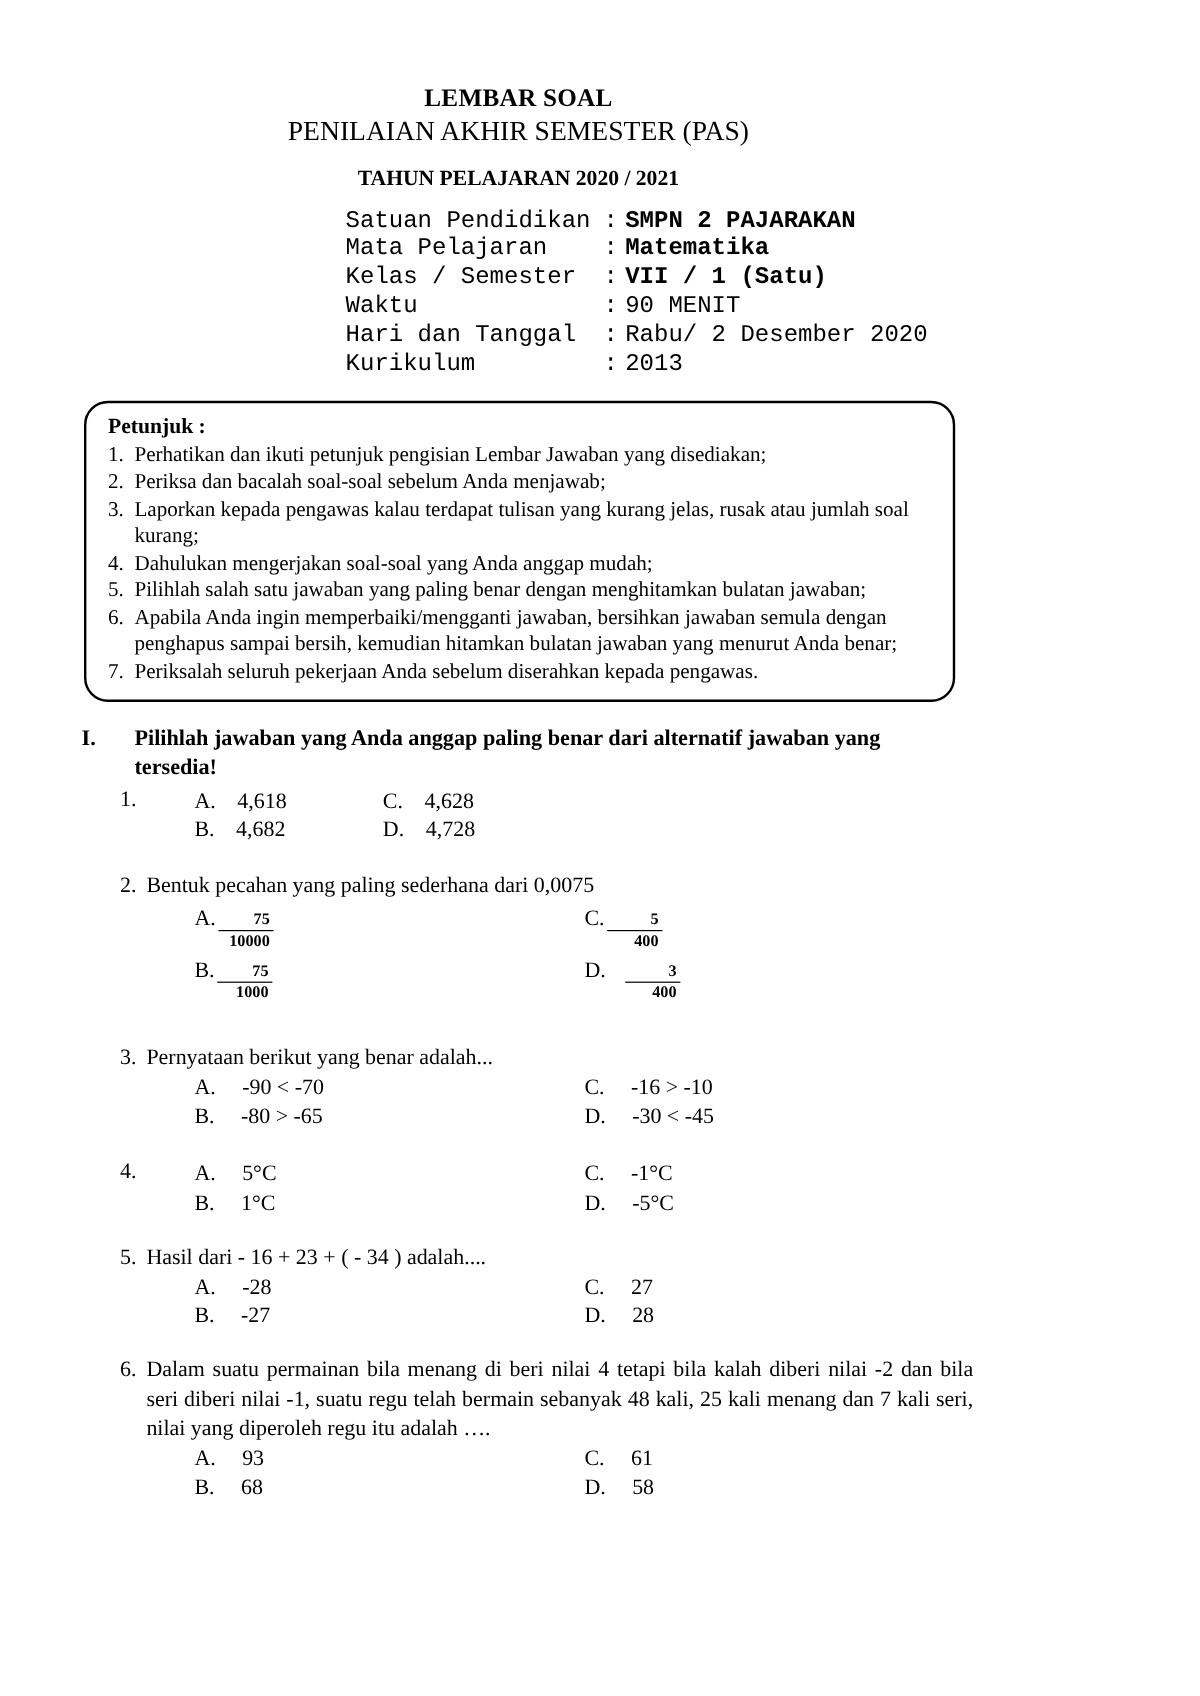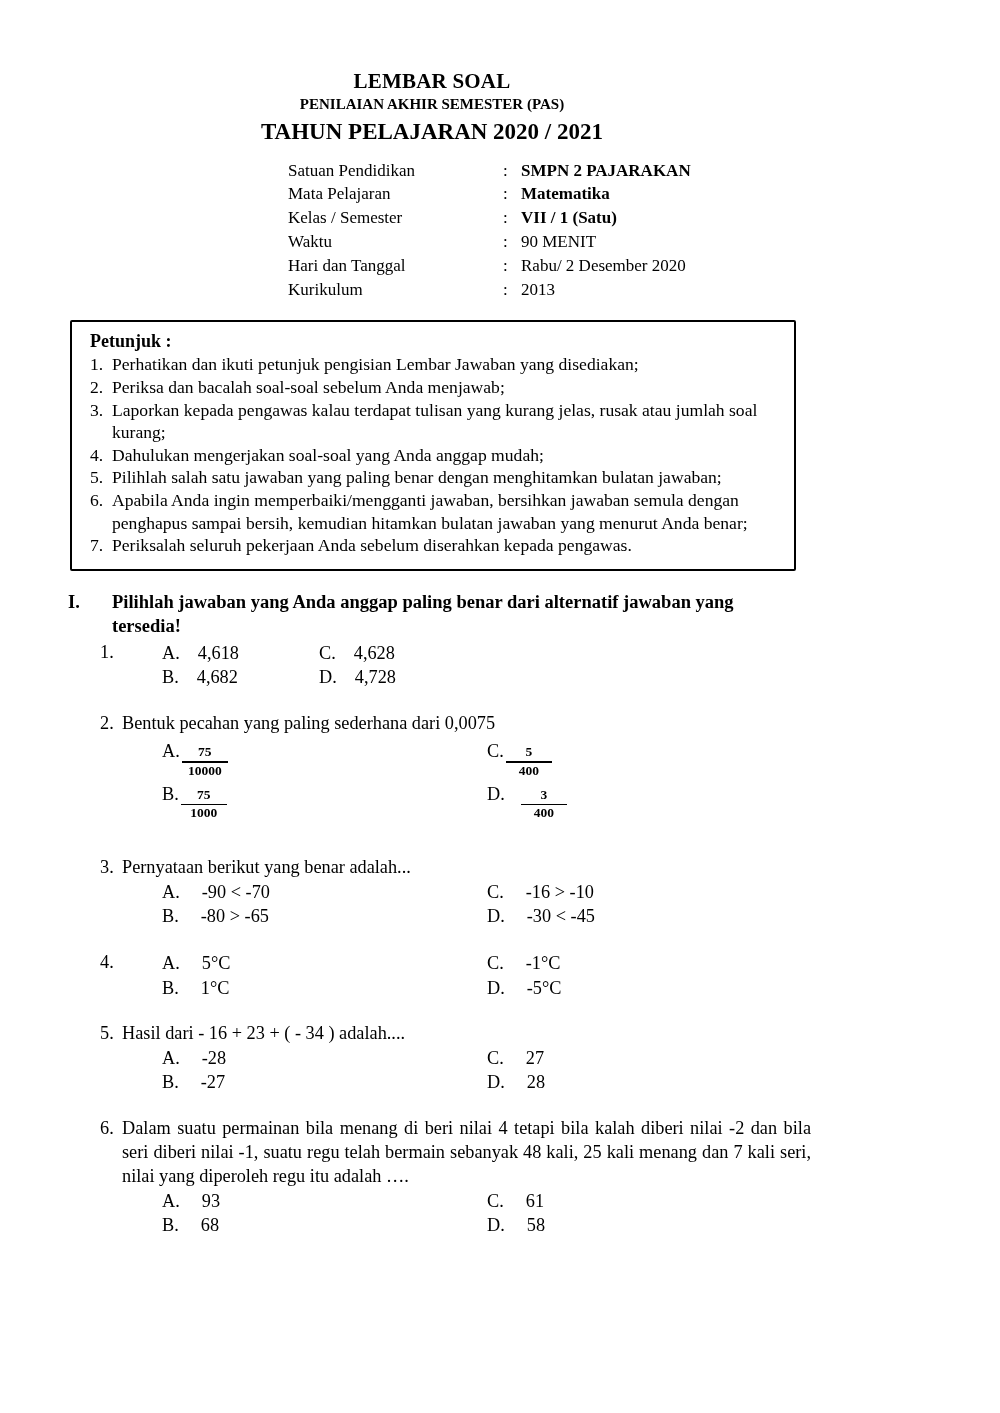--- a/index.html
+++ b/index.html
@@ -27,60 +27,61 @@
     text-align: center;
     padding-top: 68px;
   }
   .title-main {
     font-size: 21px;
     font-weight: bold;
     letter-spacing: 0.2px;
     line-height: 1.25;
   }
   .title-sub {
-    font-size: 15px;
-    font-weight: bold;
+    font-size: 23px;
+    font-weight: normal;
     line-height: 1.3;
     margin-top: 1px;
   }
   .title-year {
-    font-size: 23px;
+    font-size: 18px;
     font-weight: bold;
     line-height: 1.3;
-    margin-top: 2px;
+    margin-top: 12px;
   }
 
   
   .meta {
     margin-top: 12px;
     margin-left: 288px;
   }
   .meta-row {
     display: flex;
     align-items: flex-start;
-    font-size: 17px;
+    font-size: 20px;
     line-height: 23.8px;
+    font-family: Liberation Mono, monospace;
   }
   .meta-label {
     width: 215px;
     flex: 0 0 215px;
   }
   .meta-colon {
     width: 18px;
     flex: 0 0 18px;
   }
   .meta-value { flex: 1 1 auto; }
   .meta-value.bold { font-weight: bold; }
 
   
   .petunjuk-box {
     position: relative;
     margin: 19px 68px 0 70px;
     border: 2.2px solid #000000;
-    border-radius: 2px;
+    border-radius: 20px;
     padding: 9px 14px 12px 18px;
     box-sizing: border-box;
   }
   .petunjuk-title {
     font-size: 18px;
     font-weight: bold;
     line-height: 21px;
     margin-bottom: 1px;
   }
   .petunjuk-item {
@@ -156,21 +157,21 @@
 
   .opts.wide .opt-left  { flex: 0 0 365px; width: 365px; padding-left: 40px; box-sizing: border-box; }
   .opts.wide .opt-right { flex: 1 1 auto; }
 
   .opt-letter.pad { margin-right: 4px; }
 
   
   .frac {
     display: inline-flex;
     flex-direction: column;
-    align-items: center;
+    align-items: flex-end;
     vertical-align: middle;
     font-size: 14px;
     line-height: 1.08;
     margin: 0 2px;
     position: relative;
     top: -1px;
   }
   .frac .num {
     padding: 0 3px;
     font-weight: bold;

